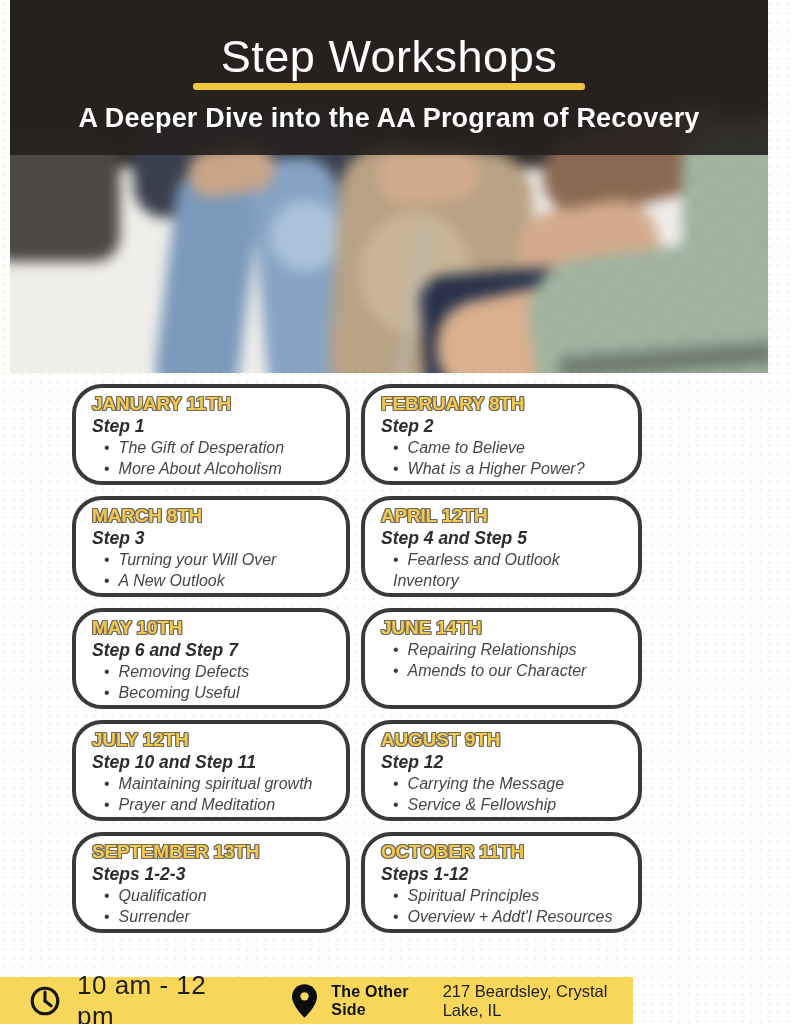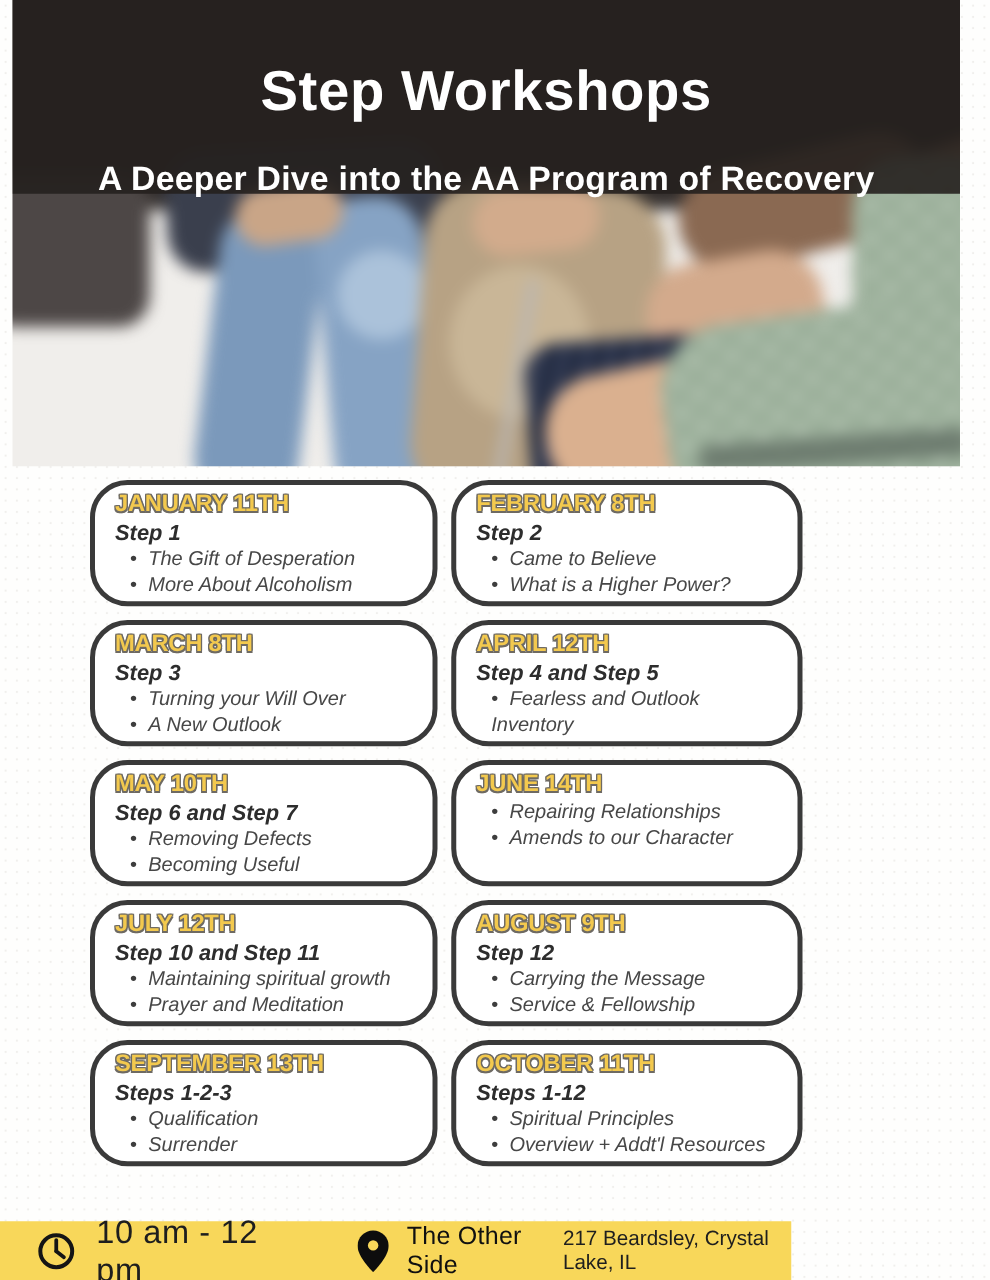--- a/index.html
+++ b/index.html
@@ -46,21 +46,21 @@
   .b-green{left:518px;top:246px;width:270px;height:150px;border-radius:54px;transform:rotate(-8deg);}
   .b-green-shadow{left:545px;top:346px;width:215px;height:22px;background:#5e6b60;border-radius:12px;transform:rotate(-4deg);opacity:.75;}
 
   .overlay{
     position:absolute;left:0;top:0;width:100%;height:155px;
     background:rgba(37,32,30,0.9);
     display:flex;flex-direction:column;align-items:center;
     padding-top:33px;box-sizing:border-box;
   }
   .title{
-    margin:16px;color:#ffffff;font-size:45px;font-weight:700;line-height:1.05;
+    margin:0;color:#ffffff;font-size:45px;font-weight:400;line-height:1.05;
     letter-spacing:.5px;
   }
   .title-underline{
     width:392px;height:7px;margin-top:3px;border-radius:3px;
     background:var(--title-underline,#EFC83F);
   }
   .subtitle{
     margin:13px 0 16px 0;color:#ffffff;font-size:27px;font-weight:700;letter-spacing:.2px;
   }
 
@@ -90,21 +90,21 @@
 
   
   .footer{
     position:absolute;left:0;bottom:0;width:633px;height:47px;
     background:var(--footer-yellow,#F8D75A);
     display:flex;align-items:center;box-sizing:border-box;padding-left:28px;
   }
   .footer svg{display:block;}
   .footer-time{font-size:26px;color:#1e1e1e;margin-left:15px;letter-spacing:.5px;}
   .pin-wrap{margin-left:70px;}
-  .footer-venue{font-size:20px;font-weight:400;color:#101010;margin-left:14px;letter-spacing:.2px;}
+  .footer-venue{font-size:16px;font-weight:700;color:#101010;margin-left:14px;letter-spacing:.2px;}
   .footer-address{font-size:16.5px;color:#1e1e1e;margin-left:14px;}
 </style>
 </head>
 <body>
 
 <div class="photo">
   <div class="blur-layer">
     <div class="blob b-darktop"></div>
     <div class="blob b-chair"></div>
     <div class="blob b-jacket"></div>

